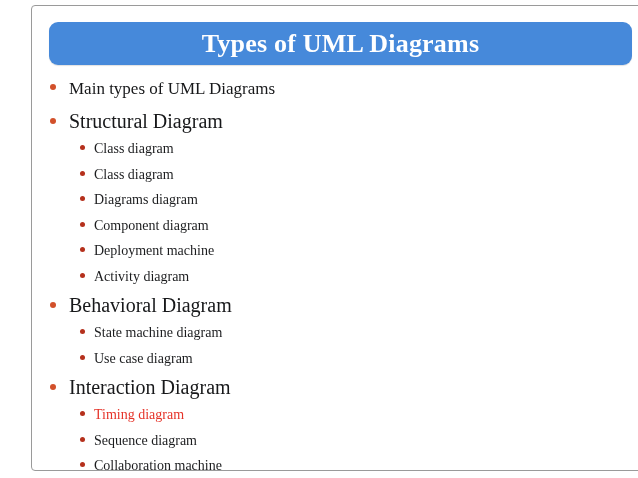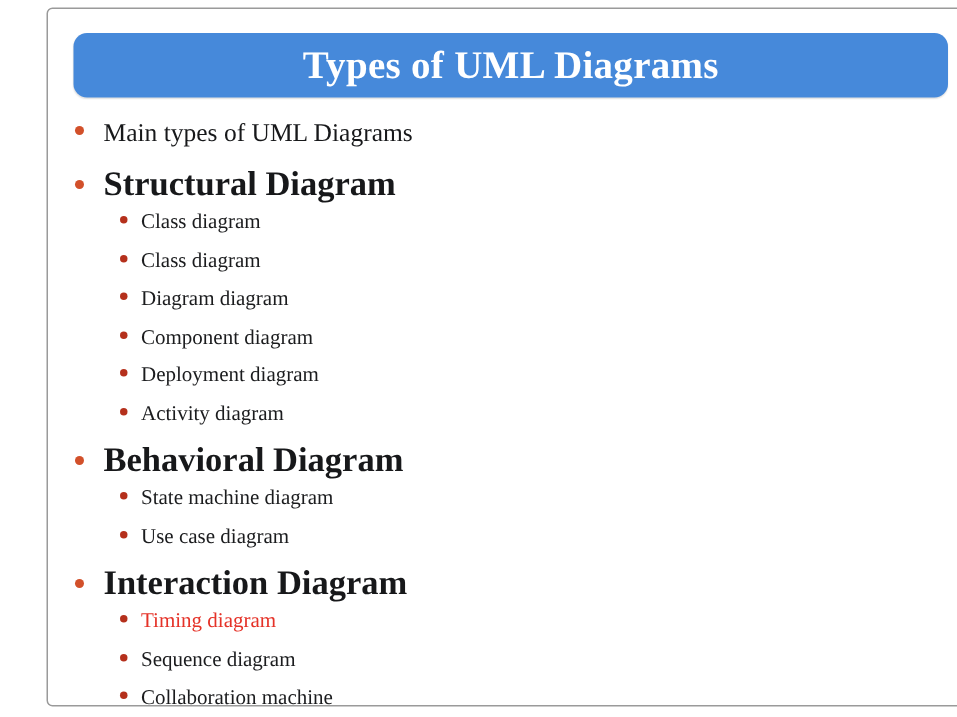--- a/index.html
+++ b/index.html
@@ -78,22 +78,22 @@
     top: -4px;
     margin-right: 13px;
   }
   .lvl1 .label {
     font-size: 17px;
     color: #17181A;
     line-height: 1;
     white-space: nowrap;
   }
   .lvl1 .label.bold {
-    font-weight: bold;
-    font-size: 23px;
+    font-weight: normal;
+    font-size: 20px;
   }
 
   
   .lvl2 {
     padding-left: 48px;
     height: 25.5px;
   }
   .lvl2 .bullet {
     width: 5px;
     height: 5px;
@@ -135,29 +135,29 @@
       <div class="row lvl2">
         <span class="bullet"></span>
         <span class="label">Class diagram</span>
       </div>
       <div class="row lvl2">
         <span class="bullet"></span>
         <span class="label">Class diagram</span>
       </div>
       <div class="row lvl2">
         <span class="bullet"></span>
-        <span class="label">Diagram diagram</span>
+        <span class="label">Diagrams diagram</span>
       </div>
       <div class="row lvl2">
         <span class="bullet"></span>
         <span class="label">Component diagram</span>
       </div>
       <div class="row lvl2">
         <span class="bullet"></span>
-        <span class="label">Deployment diagram</span>
+        <span class="label">Deployment machine</span>
       </div>
       <div class="row lvl2">
         <span class="bullet"></span>
         <span class="label">Activity diagram</span>
       </div>
       <div class="row lvl1">
         <span class="bullet"></span>
         <span class="label bold">Behavioral Diagram</span>
       </div>
       <div class="row lvl2">

